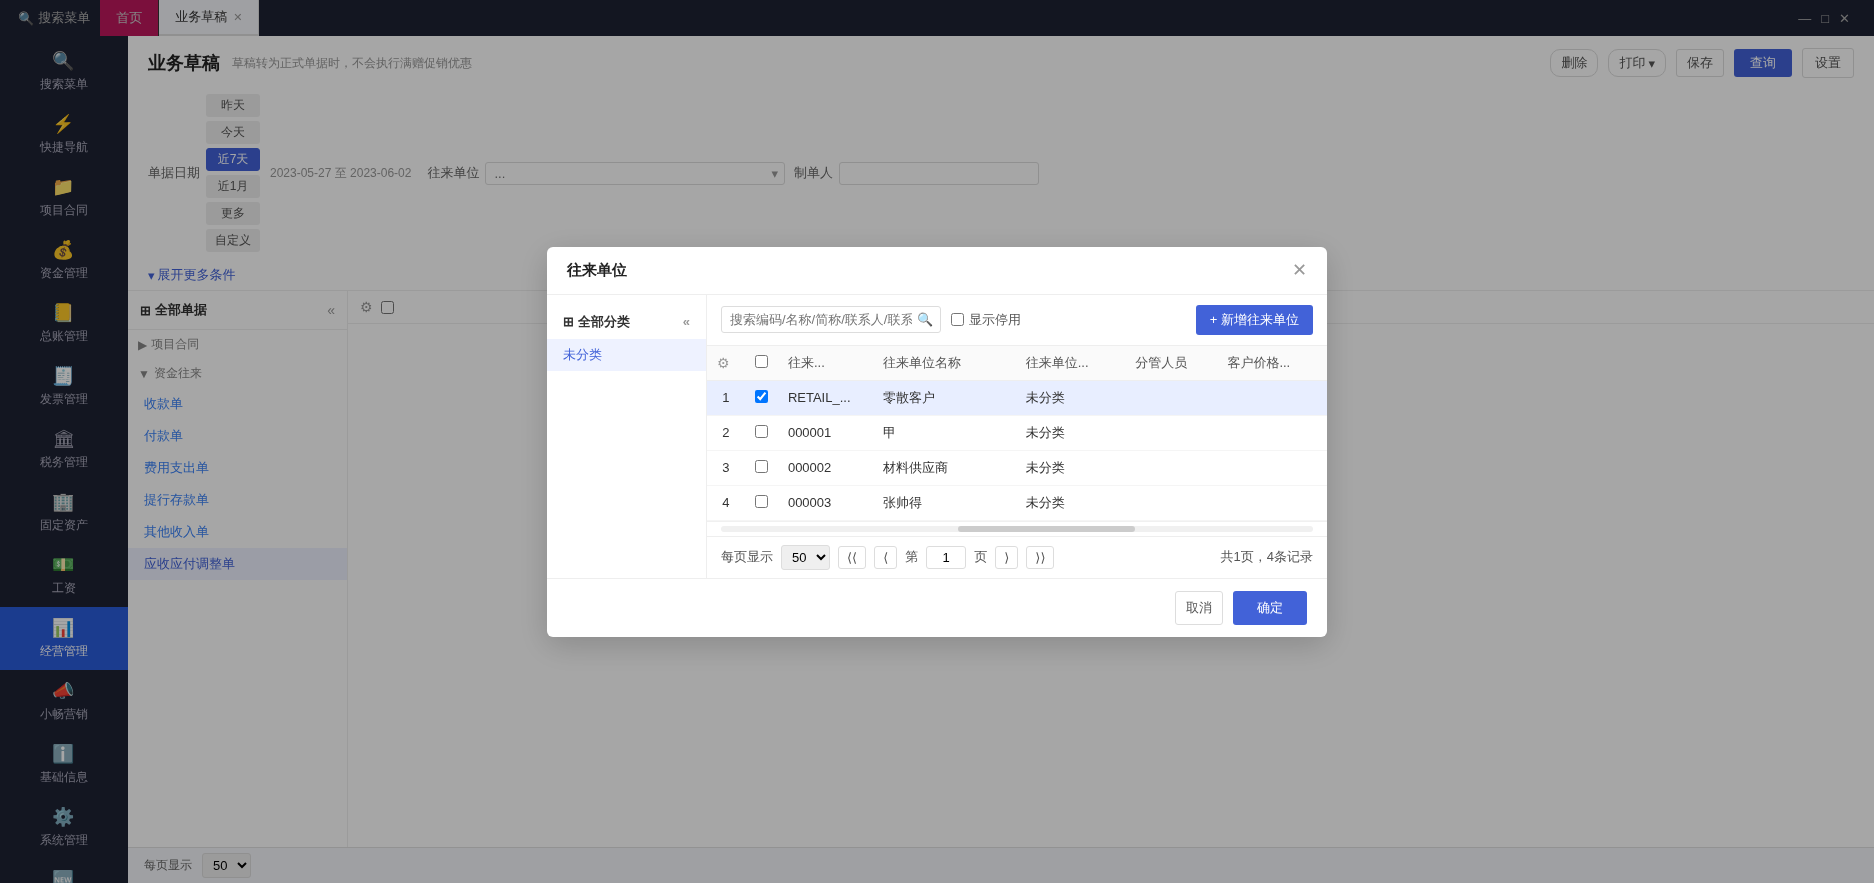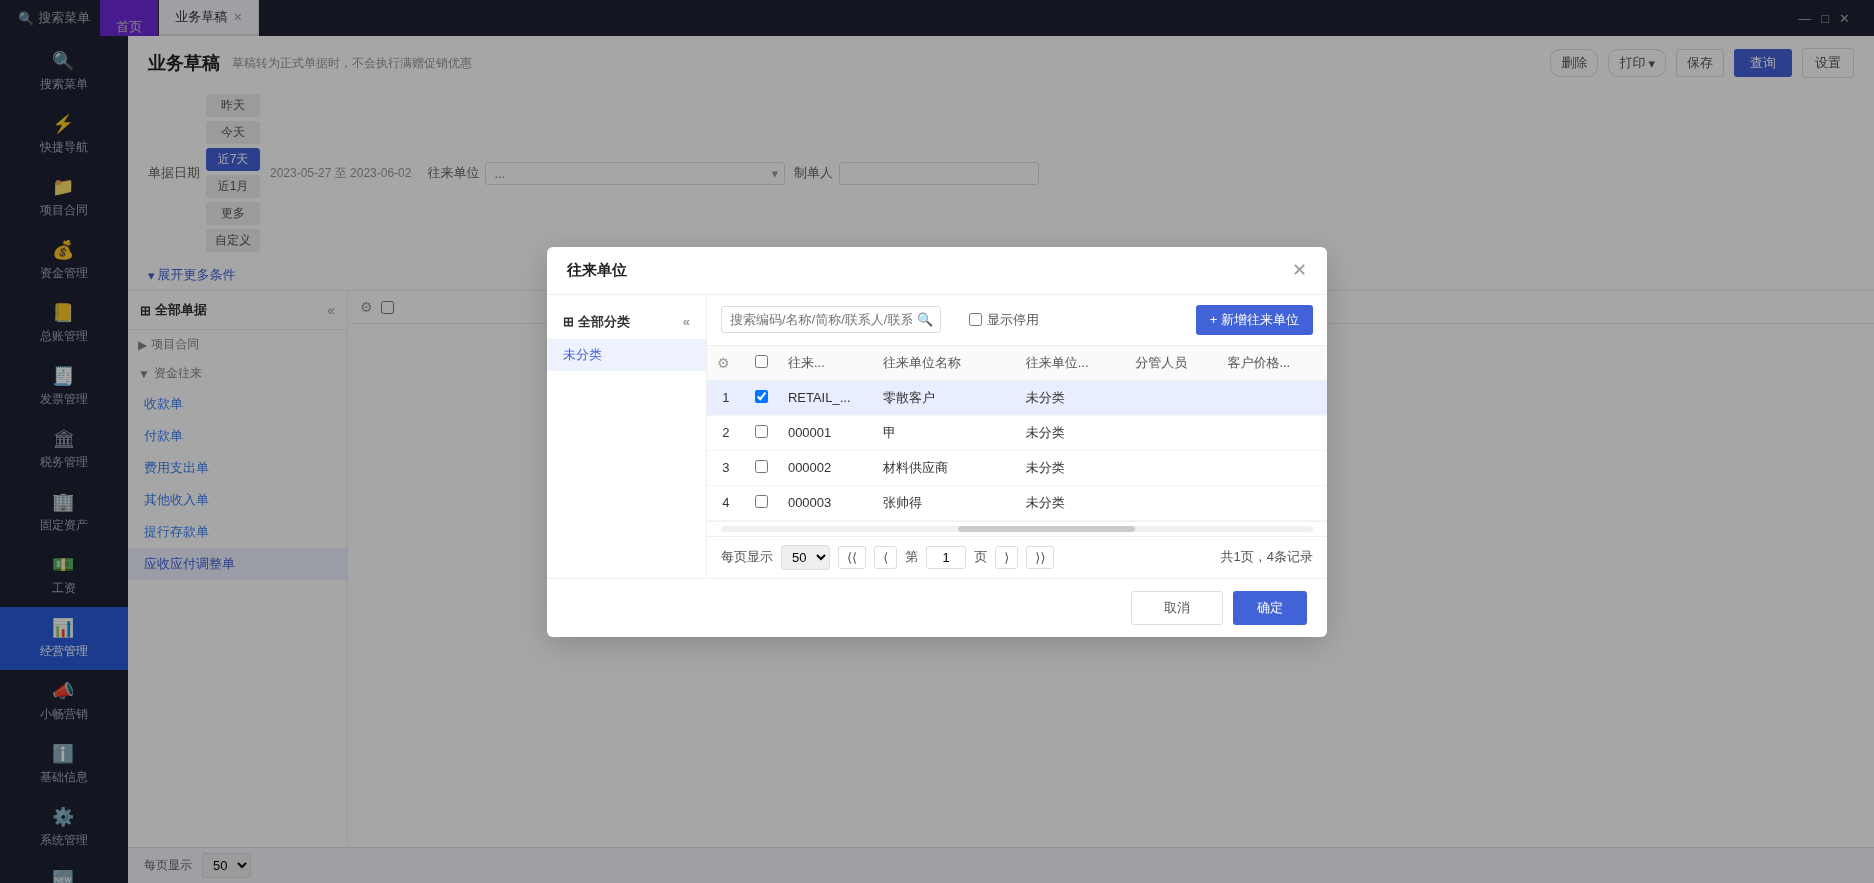--- a/index.html
+++ b/index.html
@@ -361,21 +361,21 @@
     .dialog-main {
       flex: 1;
       display: flex;
       flex-direction: column;
       overflow: hidden;
     }
     .dialog-toolbar {
       padding: 10px 14px;
       display: flex;
       align-items: center;
-      gap: 28px;
+      gap: 10px;
       border-bottom: 1px solid #eee;
     }
     .search-input-wrap {
       position: relative;
       display: flex;
       align-items: center;
     }
     .search-input {
       border: 1px solid #ddd;
       border-radius: 3px;
@@ -485,21 +485,21 @@
       padding: 12px 20px;
       display: flex;
       justify-content: flex-end;
       gap: 10px;
       border-top: 1px solid #eee;
     }
     .btn-cancel {
       border: 1px solid #ddd;
       background: #fff;
       color: #555;
-      padding: 7px 32px;
+      padding: 7px 10px;
       border-radius: 3px;
       font-size: 13px;
       cursor: pointer;
     }
     .btn-confirm {
       background: #4262d8;
       color: #fff;
       border: none;
       padding: 7px 24px;
       border-radius: 3px;
@@ -537,21 +537,21 @@
 </head>
 <body>
 
 <div class="top-bar">
   <div class="top-bar-search">
     <span>🔍</span>
     <span>搜索菜单</span>
   </div>
   <div style="flex:1; display:flex; align-items:center;">
     <div class="tab-bar" style="flex:1; background:#1e2233; border:none;">
-      <div class="tab-item home" style="background:#6d28d9; color:#ccc; border-color:#333;align-items:flex-end;">
+      <div class="tab-item home" style="background:#be185d; color:#ccc; border-color:#333;">
         <span>首页</span>
       </div>
       <div class="tab-item active" style="background:#f5f6fa; color:#333; border-color:#ddd;">
         <span>业务草稿</span>
         <span class="close-x">✕</span>
       </div>
     </div>
   </div>
   <div style="margin-left:auto; padding-right:16px; color:#aaa; font-size:13px; display:flex; gap:10px;">
     <span>—</span>
@@ -692,24 +692,24 @@
         <div class="left-panel-item">
           <span>收款单</span>
         </div>
         <div class="left-panel-item">
           <span>付款单</span>
         </div>
         <div class="left-panel-item">
           <span>费用支出单</span>
         </div>
         <div class="left-panel-item">
+          <span>提行存款单</span>
+        </div>
+        <div class="left-panel-item">
           <span>其他收入单</span>
-        </div>
-        <div class="left-panel-item">
-          <span>提行存款单</span>
         </div>
         <div class="left-panel-item active">
           <span>应收应付调整单</span>
         </div>
       </div>
 
       <div class="table-area">
         <div class="table-toolbar">
           <span class="gear-icon">⚙</span>
           <input type="checkbox" style="">

